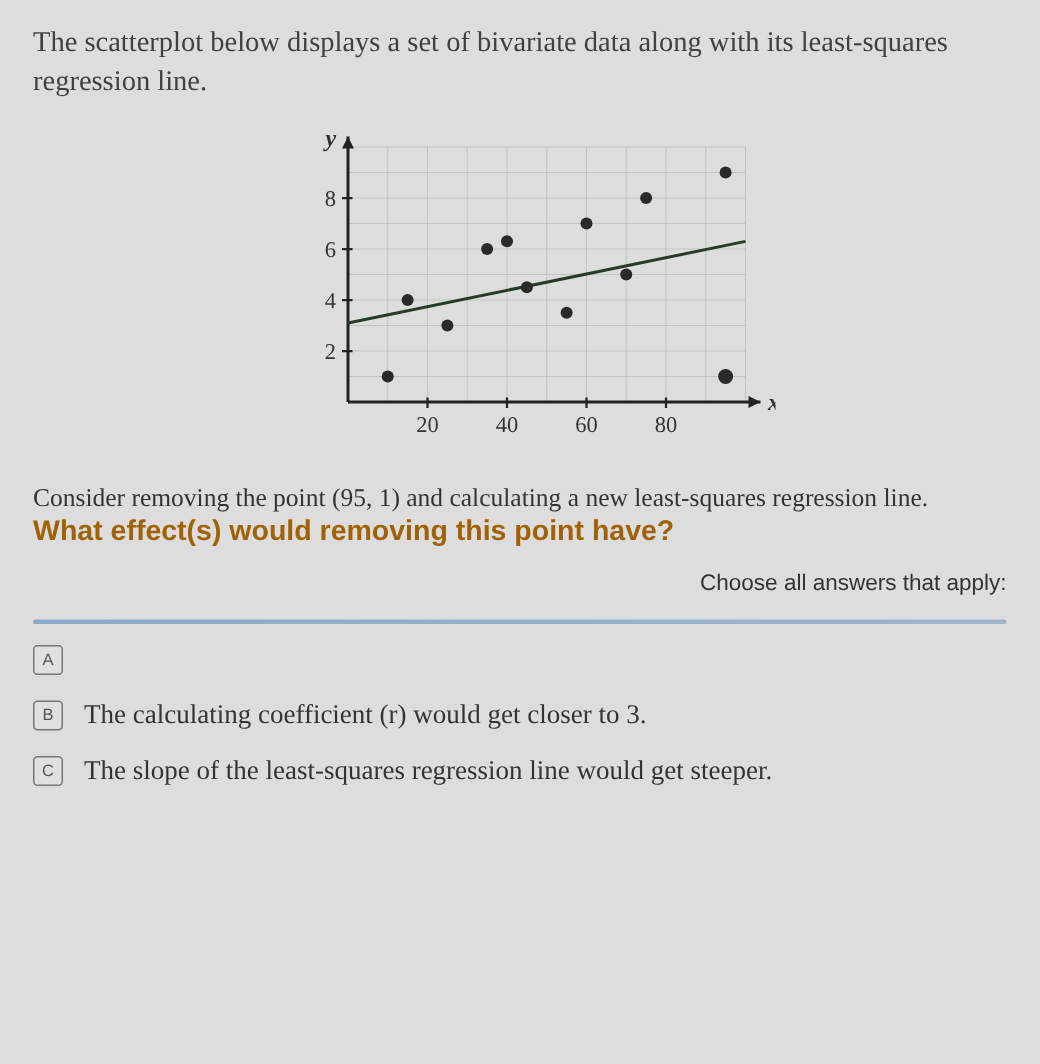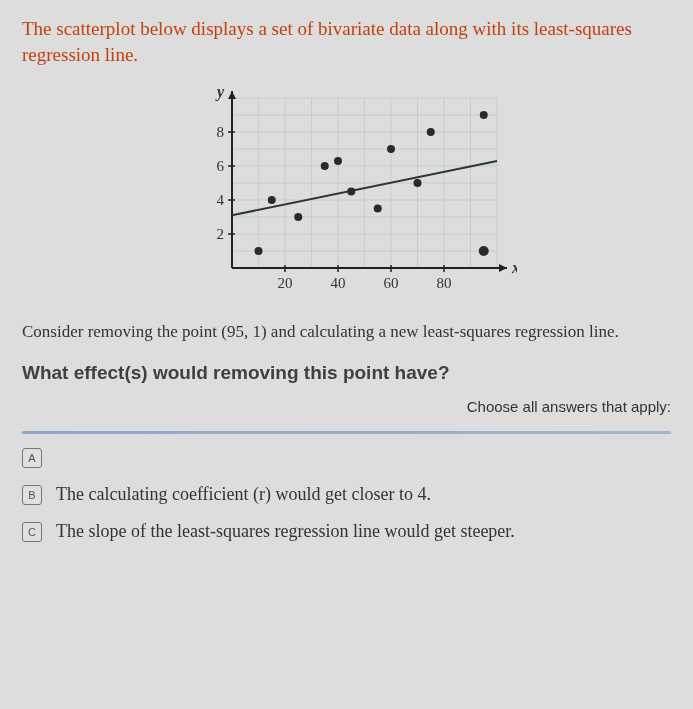--- a/index.html
+++ b/index.html
@@ -6,24 +6,24 @@
   body {
     width: 693px;
     height: 709px;
     background: #dcdddc;
     font-family: Georgia, 'Times New Roman', serif;
     color: #333;
     padding: 16px 22px;
     position: relative;
     overflow: hidden;
   }
-  .question-text { font-size: 19px; line-height: 1.35; color: #c2410c; }
+  .question-text { font-size: 19px; line-height: 1.35; color: #404040; }
   .chart-wrap { display: flex; justify-content: center; margin: 16px 0 18px 0; }
   .middle-text { font-size: 17px; line-height: 1.35; margin-top: 6px; }
-  .bold-question { font-size: 19px; font-weight: bold; margin-top: 18px; color: #404040; font-family: Arial, sans-serif; }
+  .bold-question { font-size: 19px; font-weight: bold; color: #a16207; font-family: Arial, sans-serif; }
   .choose-all { font-size: 15px; margin-top: 14px; color: #333; font-family: Arial, sans-serif; text-align: right; }
   .divider {
     height: 3px;
     margin: 16px 0 14px 0;
     background: linear-gradient(to right, #8aa9c9 0%, #a0b6cc 100%);
     border-radius: 2px;
   }
   .answer { display: flex; align-items: center; margin: 10px 0 16px 0; }
   .letter-box {
     width: 20px; height: 20px;
@@ -137,21 +137,21 @@
 
 <div class="divider"></div>
 
 <div class="answer">
   <div class="letter-box">A</div>
 </div>
 
 <div class="answer">
   <div class="letter-box">B</div>
   <div class="answer-text">
-    <span>The calculating coefficient </span><span style="font-family:Georgia">(r)</span><span> would get closer to 4.</span>
+    <span>The calculating coefficient </span><span style="font-family:Georgia">(r)</span><span> would get closer to 3.</span>
   </div>
 </div>
 
 <div class="answer">
   <div class="letter-box">C</div>
   <div class="answer-text">
     <span>The slope of the least-squares regression line would get steeper.</span><span></span><span></span>
   </div>
 </div>
 

